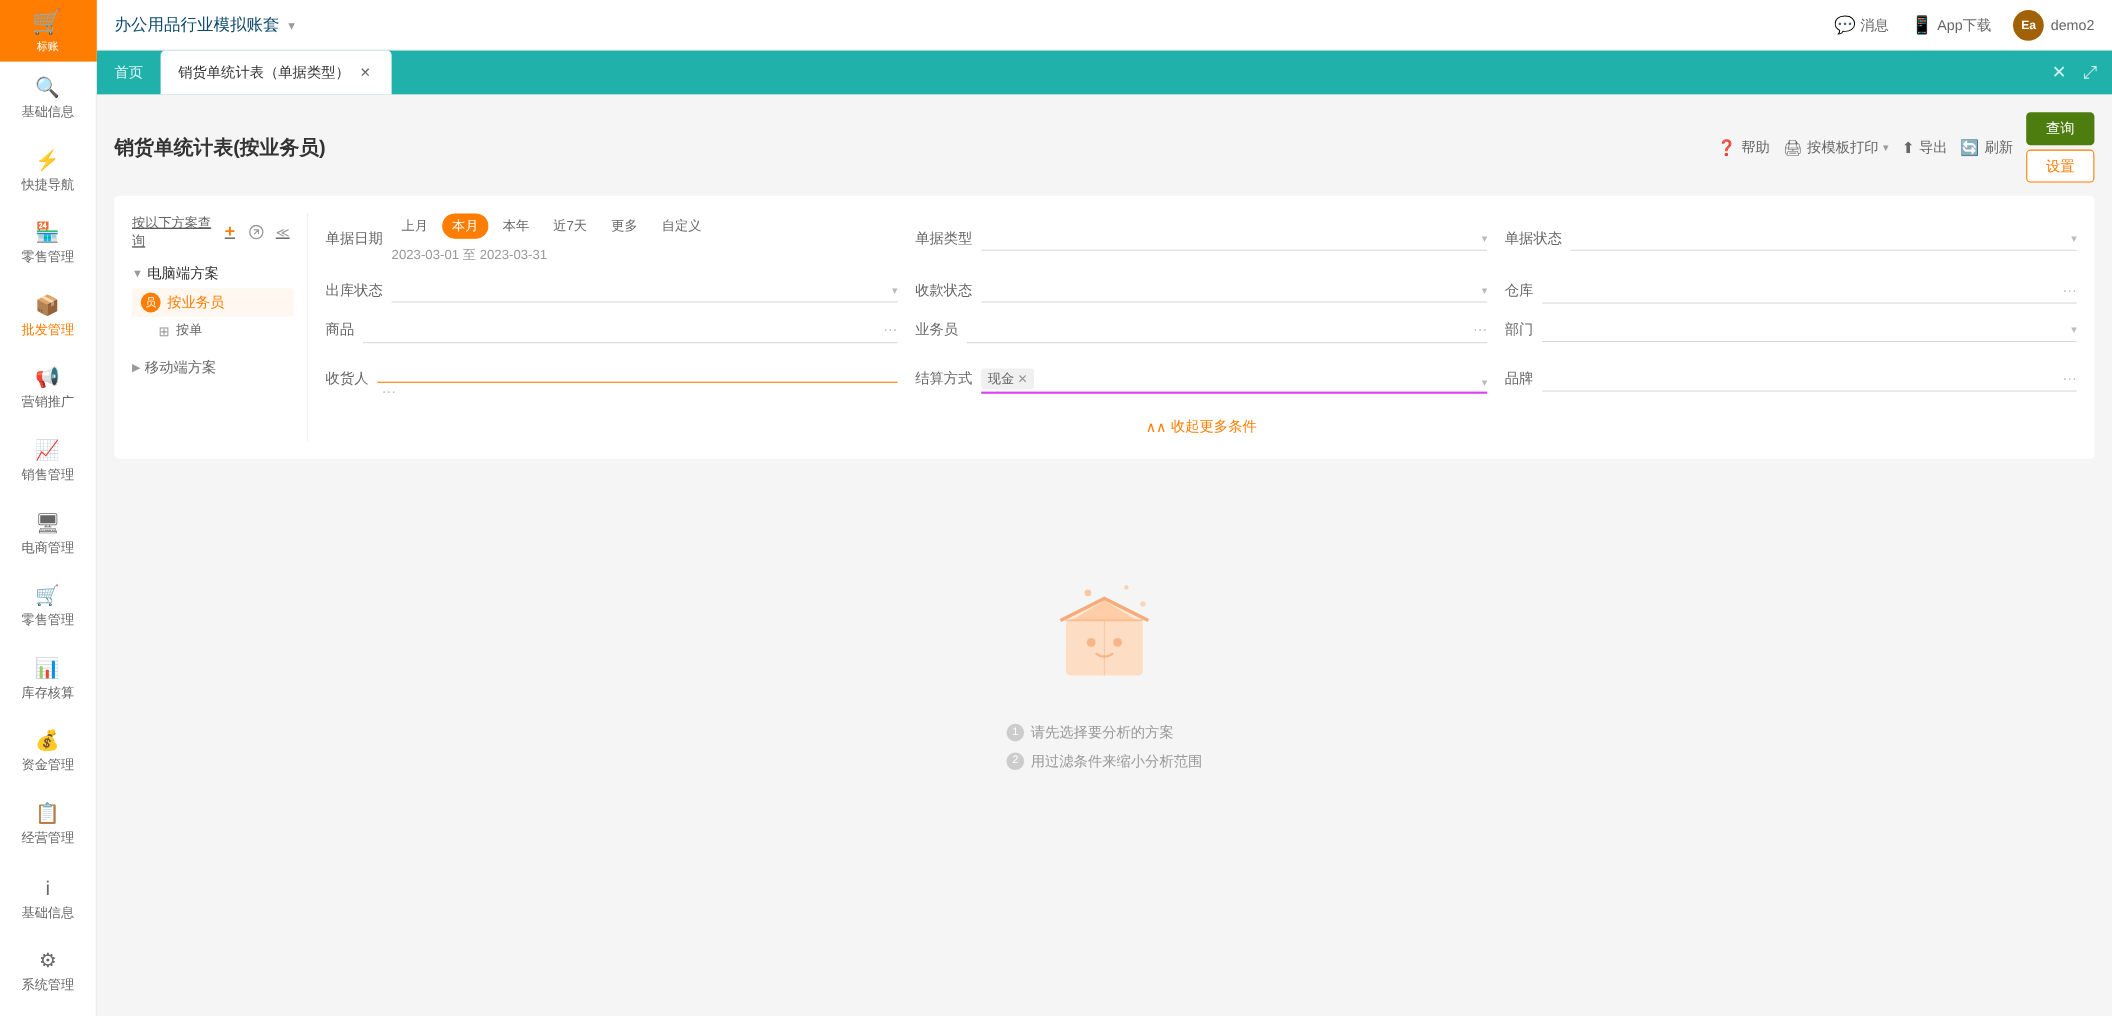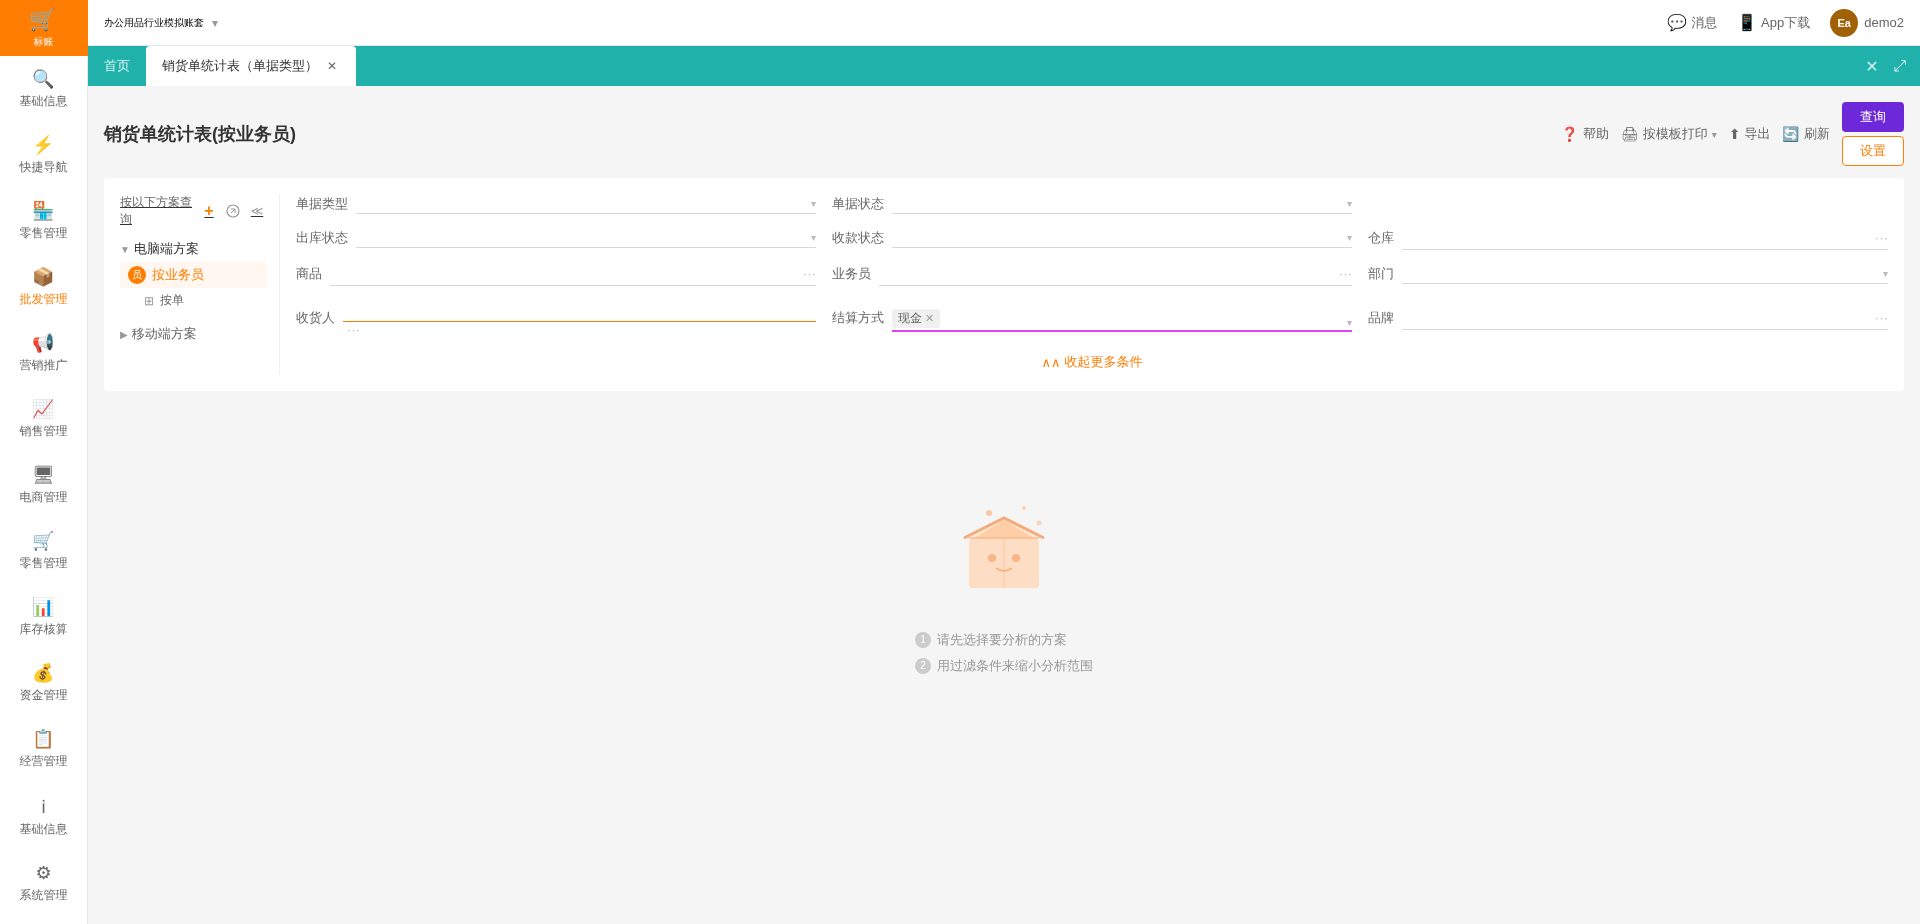--- a/index.html
+++ b/index.html
@@ -32,21 +32,21 @@
     #tabbar-actions { margin-left: auto; display: flex; align-items: center; gap: 4px; padding-right: 8px; }
     .tabbar-action-btn { color: rgba(255,255,255,0.8); font-size: 16px; cursor: pointer; width: 24px; height: 24px; display: flex; align-items: center; justify-content: center; }
 
     
     #content { flex: 1; overflow: auto; background: #f5f5f5; }
     .page { padding: 16px; }
     .page-header { display: flex; align-items: center; justify-content: space-between; margin-bottom: 12px; }
     .page-title { font-size: 18px; font-weight: bold; color: #333; }
     .page-actions { display: flex; align-items: center; gap: 12px; }
     .action-btn { display: flex; align-items: center; gap: 4px; color: #666; font-size: 13px; cursor: pointer; }
-    .btn-primary { background: #6d28d9; color: #fff; border: none; border-radius: 4px; padding: 6px 18px; font-size: 13px; cursor: pointer; }
+    .btn-primary { background: #4d7c0f; color: #fff; border: none; border-radius: 4px; padding: 6px 18px; font-size: 13px; cursor: pointer; }
     .btn-setting { background: #fff; color: #ff7d00; border: 1px solid #ff7d00; border-radius: 4px; padding: 5px 14px; font-size: 13px; cursor: pointer; text-align: center; }
 
     
     .filter-panel { background: #fff; border-radius: 4px; padding: 16px; margin-bottom: 12px; }
     .filter-layout { display: flex; gap: 16px; }
     .filter-sidebar { width: 160px; flex-shrink: 0; border-right: 1px solid #f0f0f0; padding-right: 12px; }
     .filter-main { flex: 1; }
     .filter-sidebar-header { display: flex; align-items: center; justify-content: space-between; margin-bottom: 8px; font-size: 13px; color: #333; text-decoration: underline; }
     .filter-sidebar-actions { display: flex; gap: 4px; }
     .icon-btn { width: 20px; height: 20px; display: flex; align-items: center; justify-content: center; cursor: pointer; color: #999; font-size: 13px; border-radius: 3px; }
@@ -152,21 +152,21 @@
       
     </div>
 
   </div>
 </div>
 
 <div id="main">
 
   <div id="topbar">
     <div class="topbar-left">
-      <span style="color:#000000;font-size:10px;">办公用品行业模拟账套</span>
+      <span style="color:#0c4a6e;font-size:15px;">办公用品行业模拟账套</span>
       <span style="color:#999;font-size:12px;cursor:pointer;">▾</span>
     </div>
     <div class="topbar-right">
       <div class="topbar-btn">
         <span style="font-size:16px;">💬</span>
         <span>消息</span>
       </div>
       <div class="topbar-btn">
         <span style="font-size:16px;">📱</span>
         <span>App下载</span>
@@ -262,20 +262,33 @@
                 <span style="font-size:10px;color:#999;">▶</span>
                 <span>移动端方案</span>
               </div>
             </div>
           </div>
 
           <div class="filter-main">
 
             <div class="filter-row">
               <div class="filter-item">
+                <span class="filter-label">单据日期</span>
+                <div class="filter-date-group">
+                  <span class="date-tab">上月</span>
+                  <span class="date-tab active">本月</span>
+                  <span class="date-tab">本年</span>
+                  <span class="date-tab">近7天</span>
+                  <span class="date-tab">更多</span>
+                  <span class="date-tab">自定义</span>
+                  <br>
+                  <span class="date-range-text" style="margin-top:2px;width:100%;display:block;">2023-03-01 至 2023-03-31</span>
+                </div>
+              </div>
+              <div class="filter-item">
                 <span class="filter-label">单据类型</span>
                 <div class="filter-control">
                   <div class="select-control">
                     <span class="select-placeholder"></span>
                     <span class="select-arrow">▾</span>
                   </div>
                 </div>
               </div>
               <div class="filter-item">
                 <span class="filter-label">单据状态</span>

